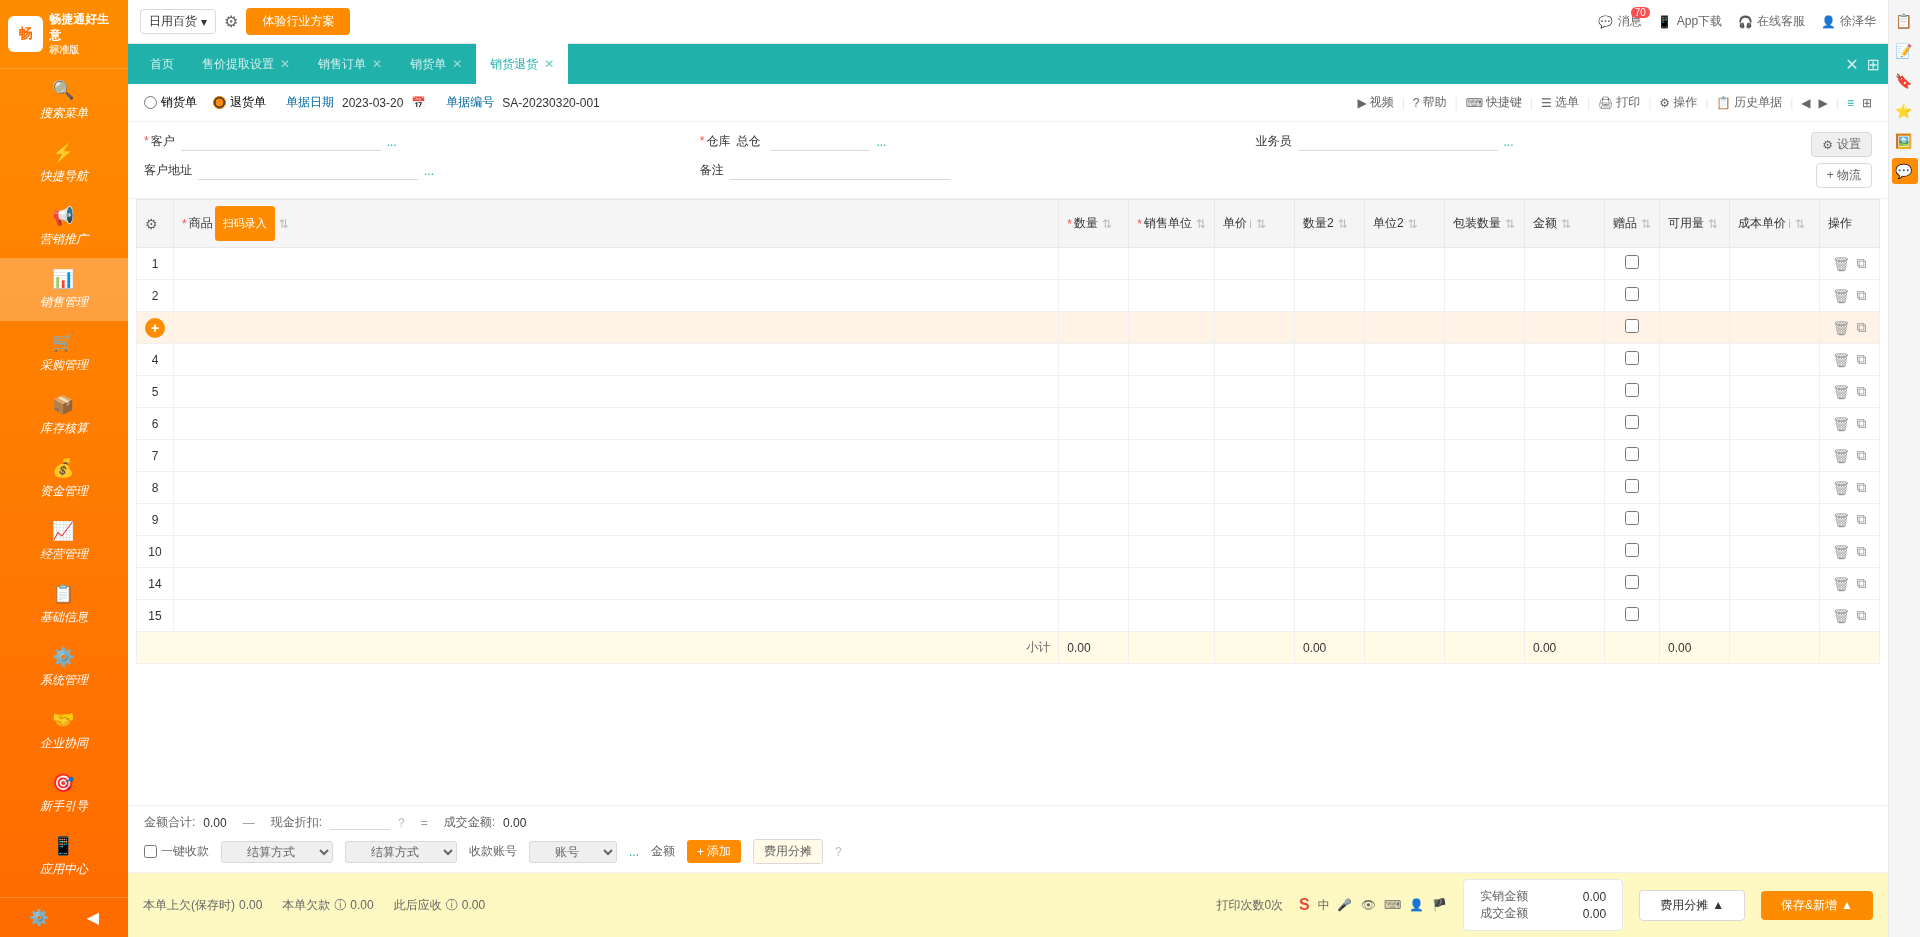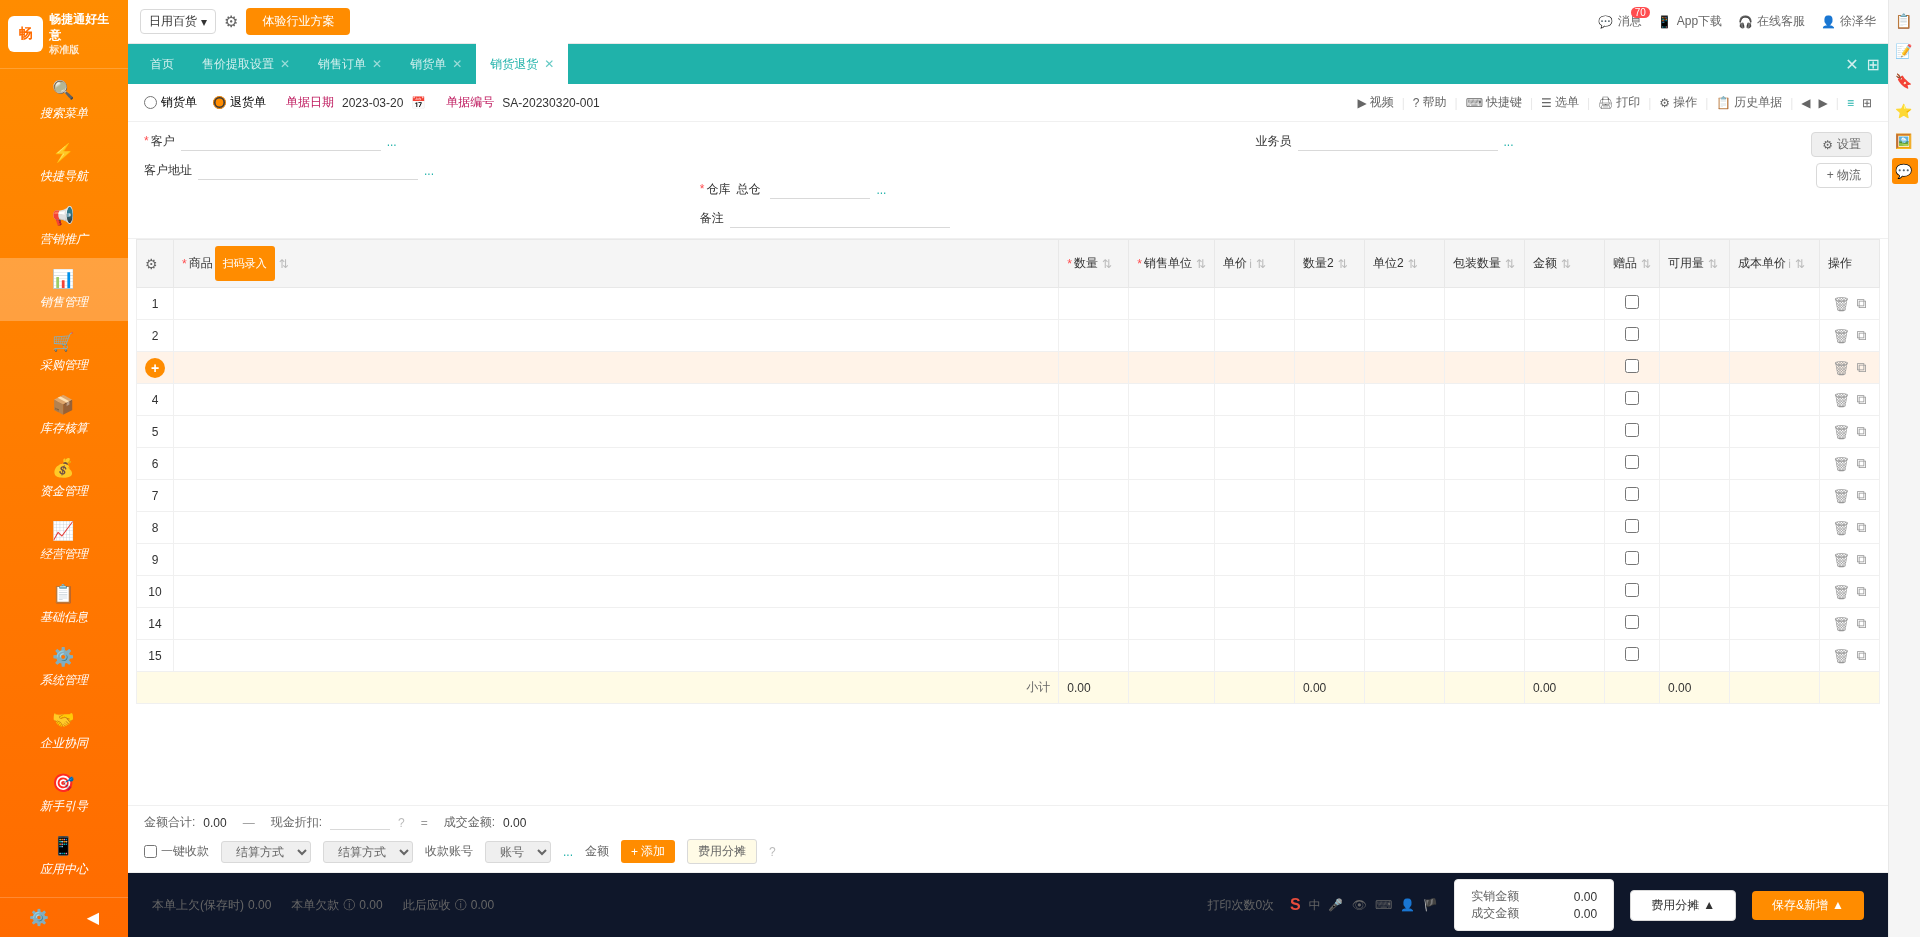--- a/index.html
+++ b/index.html
@@ -43,21 +43,21 @@
     
     .content { flex: 1; background: #fff; overflow-y: auto; display: flex; flex-direction: column; }
 
     
     .form-header { padding: 10px 16px; border-bottom: 1px solid #f0f0f0; }
     .form-header-row { display: flex; align-items: center; gap: 20px; flex-wrap: wrap; }
     .form-type-group { display: flex; gap: 16px; align-items: center; }
     .radio-item { display: flex; align-items: center; gap: 4px; cursor: pointer; }
     .radio-item input { accent-color: #ff8c00; }
     .form-field-group { display: flex; align-items: center; gap: 8px; }
-    .form-label { color: #be185d; white-space: nowrap; }
+    .form-label { color: #0369a1; white-space: nowrap; }
     .form-value { color: #333; font-weight: 500; }
     .form-actions { margin-left: auto; display: flex; gap: 8px; color: #666; font-size: 12px; align-items: center; }
     .form-action-item { display: flex; align-items: center; gap: 3px; cursor: pointer; }
 
     
     .form-fields { padding: 10px 16px; border-bottom: 1px solid #f0f0f0; display: flex; gap: 20px; align-items: flex-start; }
     .field-row { display: flex; align-items: center; gap: 6px; flex: 1; }
     .field-label { color: #333; white-space: nowrap; }
     .field-label.required::before { content: '*'; color: #ff4d4f; margin-right: 2px; }
     .field-input { flex: 1; border: none; border-bottom: 1px solid #d9d9d9; padding: 2px 4px; outline: none; color: #666; font-size: 12px; }
@@ -90,26 +90,26 @@
     .bottom-row1 { display: flex; align-items: center; gap: 16px; margin-bottom: 8px; }
     .bottom-amount { display: flex; align-items: center; gap: 8px; font-size: 13px; }
     .bottom-label { color: #666; }
     .bottom-value { color: #333; font-weight: 500; }
     .bottom-dash { color: #999; }
     .bottom-eq { color: #999; }
     .discount-input { width: 60px; border: none; border-bottom: 1px solid #d9d9d9; text-align: center; }
     .help-icon { color: #bbb; cursor: pointer; }
     .bottom-row2 { display: flex; align-items: center; gap: 12px; }
     .checkbox-label { display: flex; align-items: center; gap: 4px; color: #666; }
-    .method-select { border: 1px solid #d9d9d9; border-radius: 3px; padding: 2px 10px; color: #666; cursor: pointer; }
+    .method-select { border: 1px solid #d9d9d9; border-radius: 3px; padding: 2px 21px; color: #666; cursor: pointer; }
     .add-btn { background: #ff8c00; color: #fff; border: none; border-radius: 3px; padding: 3px 10px; cursor: pointer; display: flex; align-items: center; gap: 3px; }
     .fee-split-btn { border: 1px solid #d9d9d9; border-radius: 3px; padding: 3px 10px; cursor: pointer; color: #666; background: #fffbe6; }
 
     
-    .status-bar { background: #0f172a; border-top: 1px solid #f0f0f0; padding: 6px 24px; display: flex; align-items: center; gap: 20px; font-size: 12px; color: #666; }
+    .status-bar { background: #fef9c3; border-top: 1px solid #f0f0f0; padding: 6px 15px; display: flex; align-items: center; gap: 20px; font-size: 12px; color: #666; }
     .status-item { display: flex; align-items: center; gap: 4px; }
     .btn-save-draft { border: 1px solid #d9d9d9; border-radius: 4px; padding: 6px 20px; cursor: pointer; background: #fff; color: #333; display: flex; align-items: center; gap: 4px; }
     .btn-save-new { background: #ff8c00; color: #fff; border: none; border-radius: 4px; padding: 6px 20px; cursor: pointer; display: flex; align-items: center; gap: 4px; }
 
     
     .summary-panel { border: 1px solid #e8e8e8; border-radius: 4px; padding: 8px 16px; background: #fff; min-width: 160px; }
     .summary-row { display: flex; justify-content: space-between; gap: 20px; align-items: center; }
     .summary-label { color: #666; }
     .summary-value { color: #333; font-weight: 500; }
 
@@ -345,21 +345,21 @@
           <span class="field-label required">客户</span>
           <input class="field-input" style="max-width: 200px;">
           <span class="field-dots">...</span>
         </div>
         <div class="field-row">
           <span class="field-label">客户地址</span>
           <input class="field-input" style="max-width: 220px;">
           <span class="field-dots">...</span>
         </div>
       </div>
-      <div style="flex:1;display:flex;flex-direction:column;gap:10px;margin-top:48px;">
+      <div style="flex:1;display:flex;flex-direction:column;gap:10px;">
         <div class="field-row">
           <span class="field-label required">仓库</span>
           <span style="color:#333;margin-right:4px;">总仓</span>
           <input class="field-input" style="max-width: 100px;">
           <span class="field-dots">...</span>
         </div>
         <div class="field-row">
           <span class="field-label">备注</span>
           <input class="field-input" style="max-width: 220px;">
         </div>

